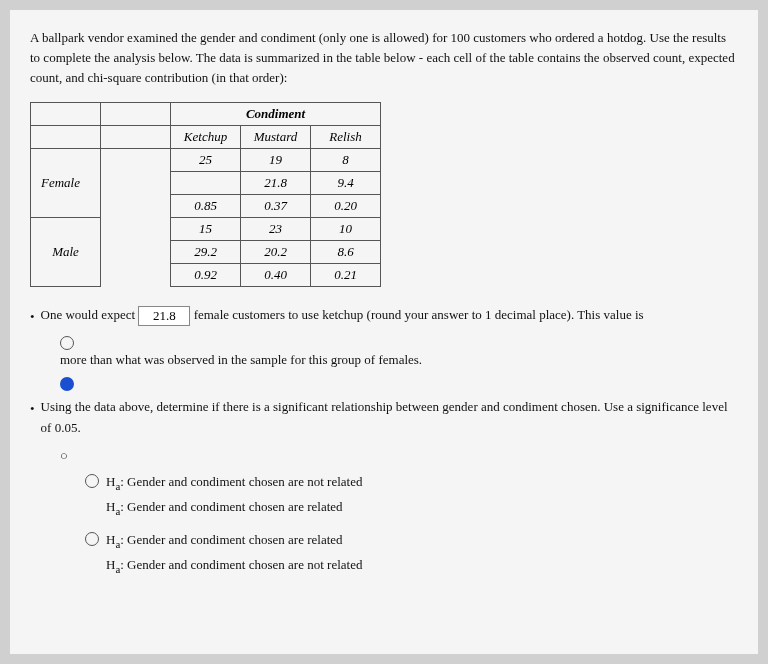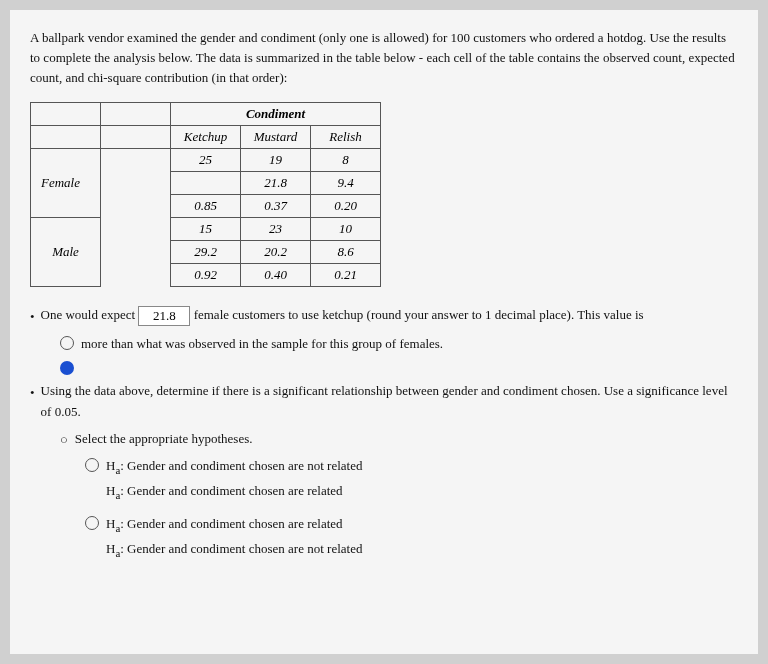--- a/index.html
+++ b/index.html
@@ -82,20 +82,21 @@
       font-size: 13px;
       font-family: 'Times New Roman', Times, serif;
       padding: 1px 3px;
       vertical-align: middle;
     }
     .radio-option {
       display: flex;
       align-items: flex-start;
       margin-left: 30px;
       margin-bottom: 4px;
+      flex-direction: column;
     }
     .radio-circle {
       width: 14px;
       height: 14px;
       border-radius: 50%;
       border: 1.5px solid #555;
       margin-right: 7px;
       flex-shrink: 0;
       margin-top: 2px;
       background: transparent;
@@ -230,21 +231,20 @@
 
     <div class="bullet-item" style="margin-top: 6px;">
       <span class="bullet-dot">•</span>
       <div class="bullet-content">
         <span>Using the data above, determine if there is a significant relationship between gender and condiment chosen. Use a significance level of 0.05.</span>
       </div>
     </div>
 
     <div class="circle-bullet">
       <span class="circle-dot">○</span>
-      <span>Select the appropriate hypotheses.</span>
     </div>
 
     <div style="margin-left: 55px; margin-bottom: 10px;">
       <div class="hypothesis-row">
         <div class="h-radio"></div>
         <div class="h-text">
           <div>H<sub>a</sub>: Gender and condiment chosen are not related</div>
         </div>
       </div>
       <div class="h-sub">

